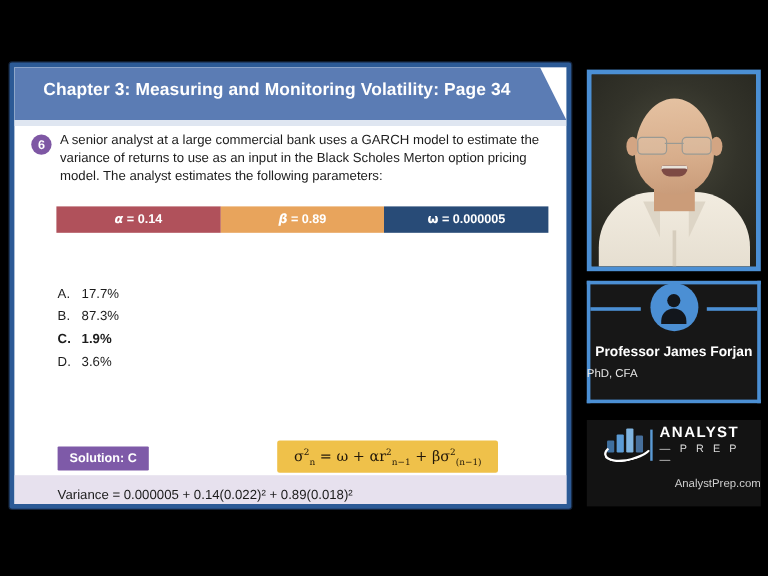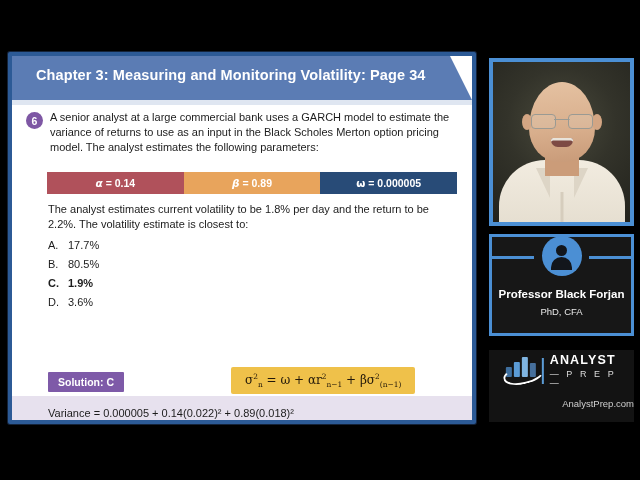--- a/index.html
+++ b/index.html
@@ -96,21 +96,21 @@
   #nf-bot{left:0;bottom:0;width:145px;height:3px;}
   #nf-tl{left:3px;top:22px;width:42px;height:3px;}
   #nf-tr{right:3px;top:22px;width:42px;height:3px;}
   #avatar{position:absolute;left:50%;top:2px;transform:translateX(-50%);
        width:40px;height:40px;border-radius:50%;background:#4b8fd4;
        display:flex;align-items:center;justify-content:center;}
   #avatar .av-head{position:absolute;top:9px;width:11px;height:11px;border-radius:50%;background:#12161c;}
   #avatar .av-body{position:absolute;top:21px;width:21px;height:13px;border-radius:11px 11px 0 0;background:#12161c;}
   #prof-name{position:absolute;left:0;right:0;top:54px;text-align:center;color:#ffffff;
        font-size:11.5px;font-weight:bold;}
-  #prof-cred{position:absolute;left:0;right:0;top:72px;text-align:center;color:#e8e8e8;font-size:9.5px;}
+  #prof-cred{position:absolute;left:0;right:0;top:72px;text-align:left;color:#e8e8e8;font-size:9.5px;}
 
   
   #logo-area{position:absolute;left:489px;top:350px;width:145px;height:72px;background:#131313;}
   #logo-row{position:absolute;left:50%;top:4px;transform:translateX(-50%);display:flex;align-items:center;}
   #logo-mark{position:relative;width:40px;height:30px;}
   .bar{position:absolute;bottom:9px;width:6px;background:#5b9bd5;border-radius:1px;}
   .bar.b1{left:4px;height:10px;background:#3f6f9e;}
   .bar.b2{left:12px;height:15px;background:#5b9bd5;}
   .bar.b3{left:20px;height:20px;background:#7fb4e0;}
   .bar.b4{left:28px;height:14px;background:#466f9b;}
@@ -152,30 +152,29 @@
           <span>&nbsp;=&nbsp;</span>
           <span>0.89</span>
         </div>
         <div class="cell c2">
           <span class="grk" style="font-style:normal">ω</span>
           <span>&nbsp;=&nbsp;</span>
           <span>0.000005</span>
         </div>
       </div>
 
-      <div id="follow">The analyst estimates current volatility to be 1.8% per day and the return to be 2.2%. The volatility estimate is closest to:</div>
 
       <div id="options">
         <div class="opt">
           <span class="lbl">A.</span>
           <span>17.7%</span>
         </div>
         <div class="opt">
           <span class="lbl">B.</span>
-          <span>80.5%</span>
+          <span>87.3%</span>
         </div>
         <div class="opt correct">
           <span class="lbl">C.</span>
           <span>1.9%</span>
         </div>
         <div class="opt">
           <span class="lbl">D.</span>
           <span>3.6%</span>
         </div>
       </div>
@@ -222,21 +221,21 @@
     <div class="frame-line" id="nf-top"></div>
     <div class="frame-line" id="nf-left"></div>
     <div class="frame-line" id="nf-right"></div>
     <div class="frame-line" id="nf-bot"></div>
     <div class="frame-line" id="nf-tl"></div>
     <div class="frame-line" id="nf-tr"></div>
     <div id="avatar">
       <div class="av-head"></div>
       <div class="av-body"></div>
     </div>
-    <div id="prof-name">Professor Black Forjan</div>
+    <div id="prof-name">Professor James Forjan</div>
     <div id="prof-cred">PhD, CFA</div>
   </div>
 
   <div id="logo-area">
     <div id="logo-row">
       <div id="logo-mark">
         <div class="bar b1"></div>
         <div class="bar b2"></div>
         <div class="bar b3"></div>
         <div class="bar b4"></div>

